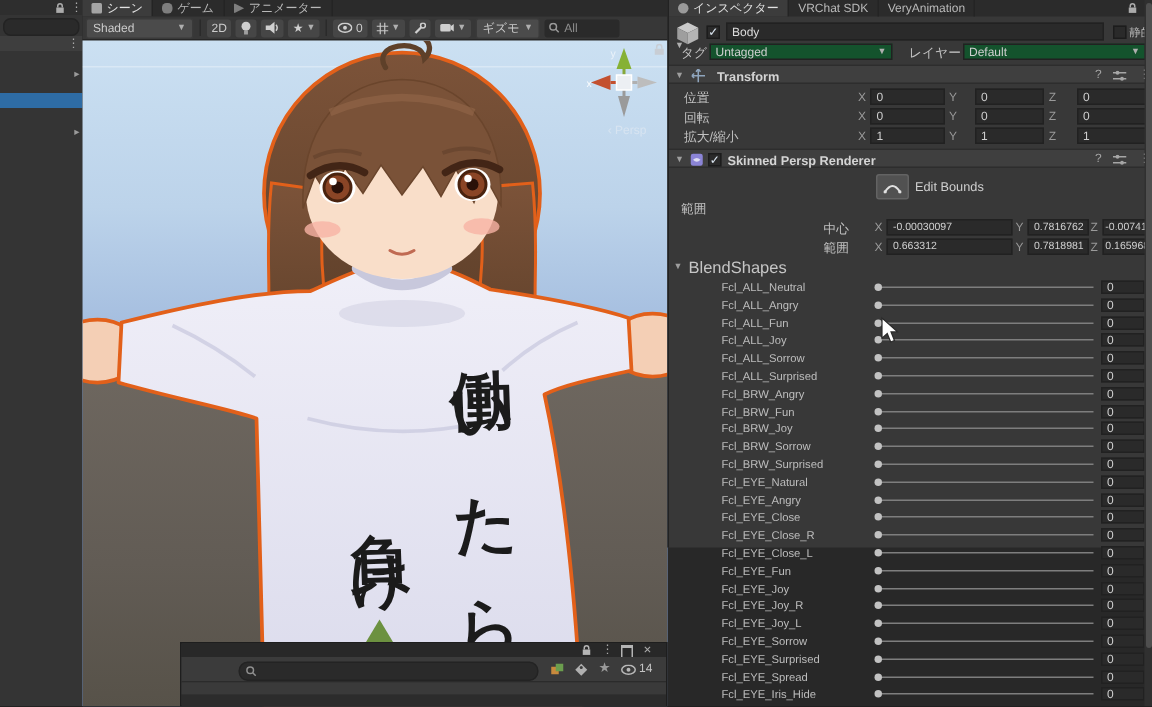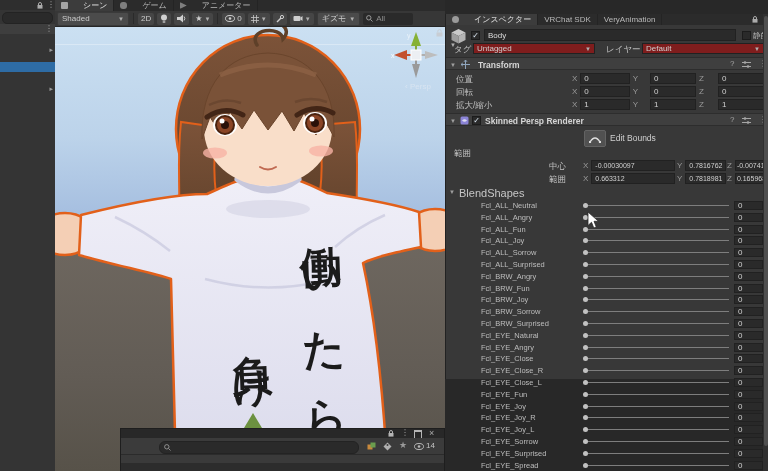--- a/index.html
+++ b/index.html
@@ -12,21 +12,21 @@
   #hier{left:0;top:0;width:55px;height:471px;background:#343434;border-right:1px solid#242424;}
   .hier-top{left:0;top:0;width:55px;height:10px;background:#2E2E2E;}
   .mini-ic{color:#ABABAB;font-size:8px;}
   .hier-search{left:2px;top:12px;width:49px;height:10px;background:#2A2A2A;border:1px solid#232323;border-radius:5px;}
   .hier-row{left:0;width:55px;height:10px;}
   .chev{color:#9A9A9A;font-size:7px;}
 
   
   #scene{left:55px;top:0;width:390px;height:471px;background:#2B2B2B;}
   .tabbar{left:0;top:0;right:0;height:11px;background:#2B2B2B;display:flex;align-items:stretch;font-size:8px;color:#B9B9B9;}
-  .tab{display:flex;align-items:center;gap:15px;padding:0 6px;border-right:1px solid#242424;}
+  .tab{display:flex;align-items:center;gap:3px;padding:0 6px;border-right:1px solid#242424;}
   .tab.active{background:#3C3C3C;color:#E2E2E2;}
   .tabicon{width:7px;height:7px;background:#8F8F8F;border-radius:1px;display:inline-block;}
   .toolbar{left:0;top:11px;width:390px;height:16px;background:#373737;border-bottom:1px solid#262626;
            display:flex;align-items:center;gap:3px;padding:0 2px;font-size:8px;color:#CCC;box-sizing:border-box;}
   .dd{background:#4B4B4B;border:1px solid#3A3A3A;border-radius:2px;height:12px;display:flex;align-items:center;gap:3px;padding:0 4px;}
   .tbtn{background:#464646;border-radius:2px;height:12px;display:flex;align-items:center;padding:0 3px;gap:2px;}
   .caret{font-size:6px;color:#AFAFAF;}
   .sep{width:1px;height:11px;background:#2A2A2A;margin:0 1px;}
   #viewport{left:0;top:27px;width:390px;height:444px;overflow:hidden;
      background:linear-gradient(180deg,#CBE0F2 0%,#BCD3EA 25%,#A6BFE0 42%,#8CA4CC 60%,#8099C2 100%);}
@@ -42,33 +42,33 @@
 
   
   #proj{left:120px;top:428px;width:325px;height:43px;background:#333333;border:1px solid#1E1E1E;box-sizing:border-box;}
   .proj-title{left:0;top:0;width:100%;height:9px;background:#282828;}
   .proj-tool{left:0;top:9px;width:100%;height:17px;background:#3B3B3B;border-bottom:1px solid#2B2B2B;box-sizing:border-box;}
   .proj-search{left:38px;top:3px;width:198px;height:11px;background:#2A2A2A;border:1px solid#232323;border-radius:6px;}
   .proj-band1{left:0;top:26px;width:100%;height:8px;background:#3A3A3A;}
   .proj-band2{left:0;top:34px;width:100%;height:9px;background:#2C2C2C;}
 
   
-  #insp{left:445px;top:0;width:323px;height:365px;background:#383838;border-left:1px solid#222;box-sizing:border-box;margin-top:14px;}
+  #insp{left:445px;top:0;width:323px;height:365px;background:#383838;border-left:1px solid#222;box-sizing:border-box;}
   .insp-tabbar{left:0;top:0;width:100%;height:11px;background:#2B2B2B;display:flex;align-items:stretch;font-size:8px;color:#B9B9B9;}
   .fold{color:#9E9E9E;font-size:6px;}
   .comp-hdr{left:0;width:323px;height:13px;background:#3F3F3F;border-top:1px solid#2D2D2D;border-bottom:1px solid#2D2D2D;box-sizing:border-box;}
   .hdr-title{font-size:8.5px;font-weight:bold;color:#D4D4D4;}
   .hdr-ic{color:#A6A6A6;font-size:8px;}
   .field{background:#2A2A2A;border:1px solid#212121;display:flex;align-items:center;padding:0 3px;
          font-size:8px;color:#D0D0D0;box-sizing:border-box;}
   .axl{font-size:8px;color:#9A9A9A;}
   .lbl{font-size:8.5px;color:#C2C2C2;}
   .axgrp{position:absolute;height:11px;display:flex;align-items:center;gap:3px;}
   .axgrp .field{flex:1;height:11px;}
-  .ddfield{background:#7f1d1d;border:1px solid#212121;display:flex;align-items:center;justify-content:space-between;
+  .ddfield{background:#14532d;border:1px solid#212121;display:flex;align-items:center;justify-content:space-between;
            padding:0 3px;font-size:8px;color:#CFCFCF;box-sizing:border-box;}
   .check{width:9px;height:9px;background:#2A2A2A;border:1px solid#1C1C1C;color:#DCE7F2;font-size:8px;
          display:flex;align-items:center;justify-content:center;box-sizing:border-box;}
   
   #bs-list{left:0;top:186px;width:317px;height:285px;overflow:hidden;}
   .bs-row{position:relative;height:11.8px;}
   .bs-name{position:absolute;left:35px;top:2px;font-size:7.5px;color:#BDBDBD;white-space:nowrap;}
   .bs-track{position:absolute;left:140px;top:5px;width:143px;height:1px;background:#7E7E7E;}
   .bs-thumb{position:absolute;left:137px;top:3px;width:5px;height:5px;border-radius:50%;background:#C2C2C2;}
   .bs-field{position:absolute;left:288px;top:1px;width:29px;height:9px;}

